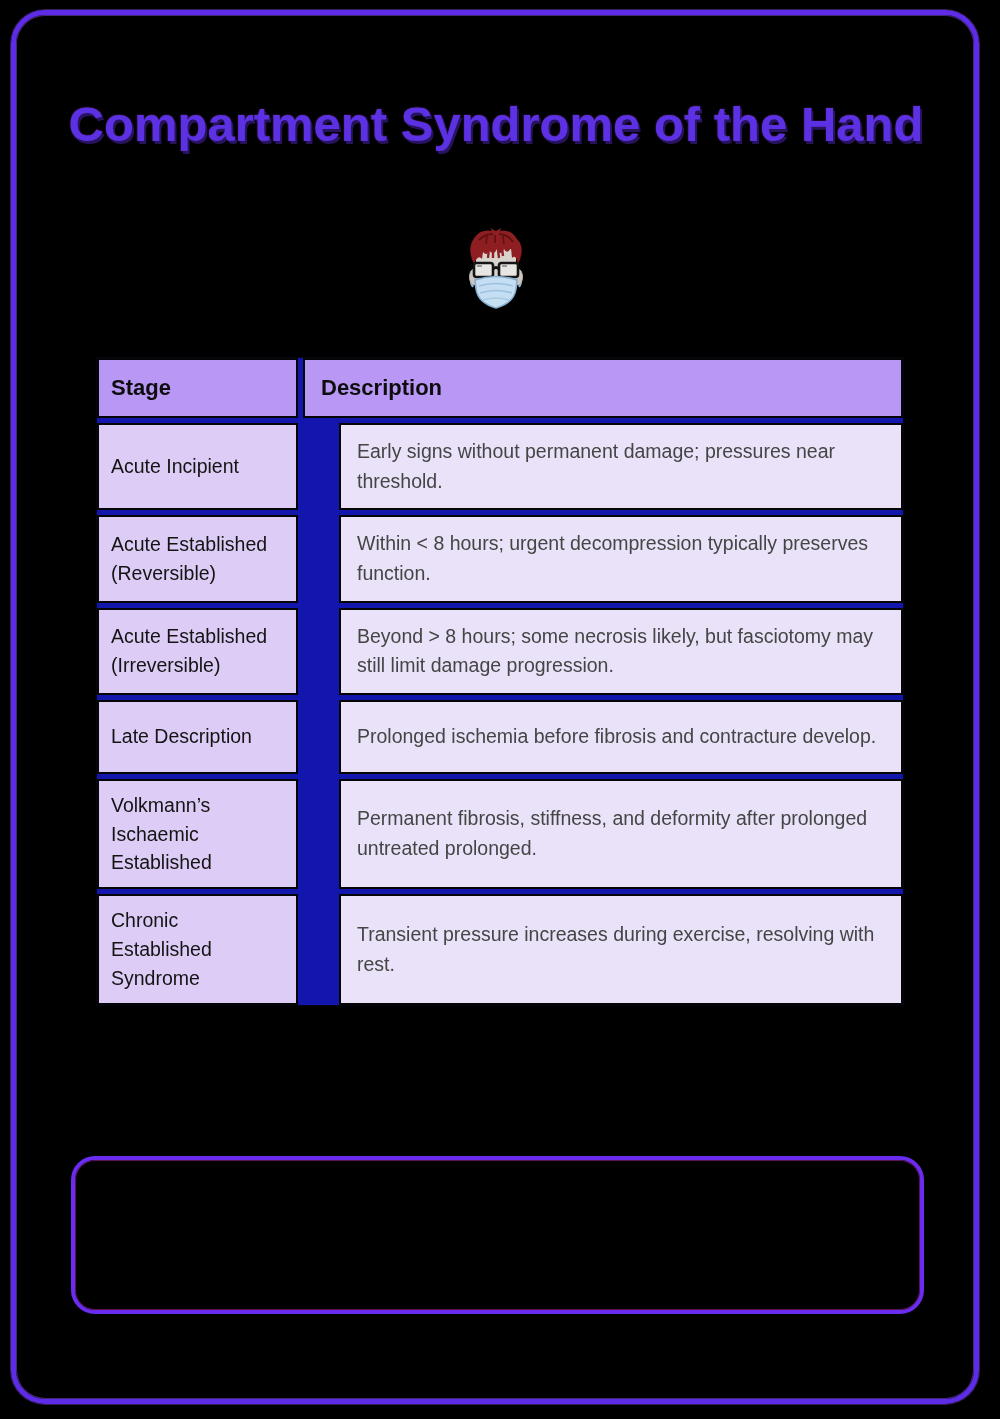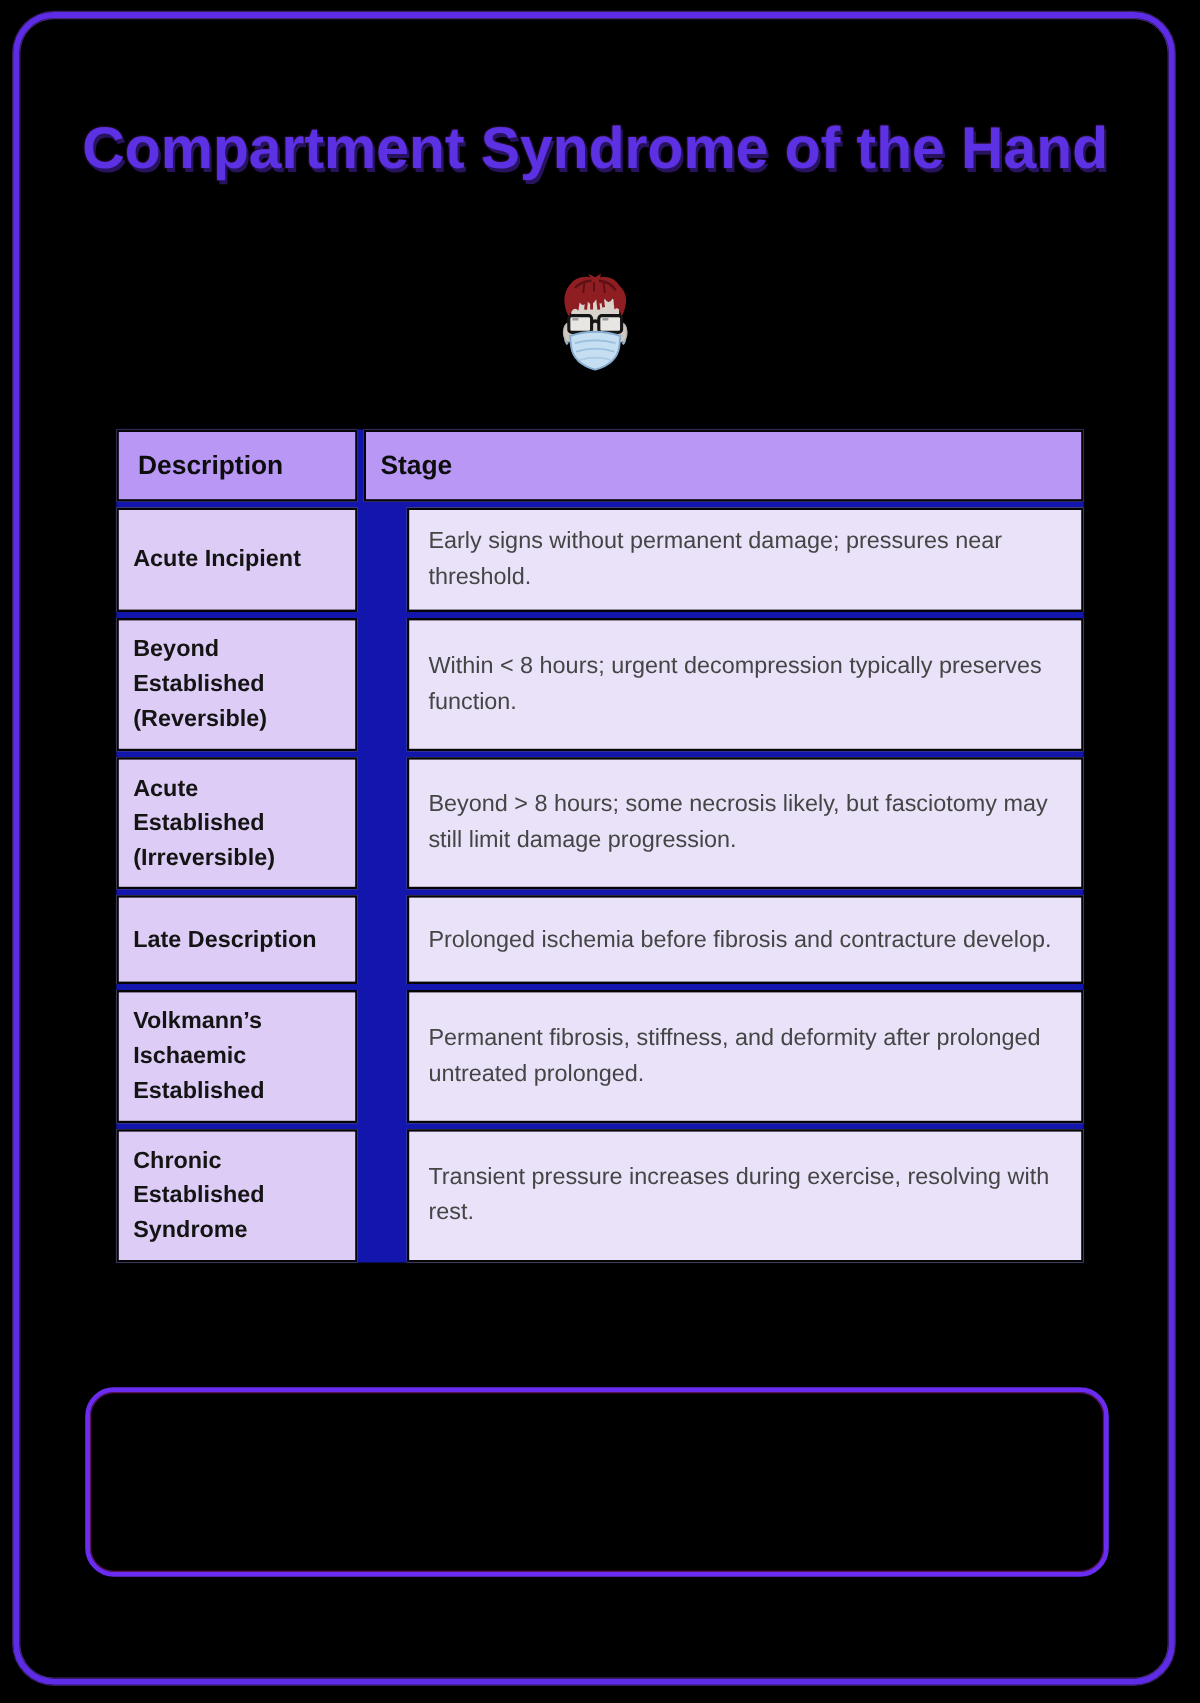--- a/index.html
+++ b/index.html
@@ -74,21 +74,21 @@
     color:#0d0d0d;
     font-weight:bold;
     font-size:22px;
     padding:12px 12px;
     min-height:60px;
   }
   .th.desc-h{ padding-left:16px; }
   .stage{
     background:var(--stage-bg);
     color:var(--stage-text);
-    font-weight:bold;
+    font-weight:normal;
     font-size:19.5px;
     line-height:1.48;
     padding:10px 24px 10px 12px;
     min-height:74px;
   }
   .desc{
     background:var(--desc-bg);
     color:var(--desc-text);
     font-size:19.5px;
     line-height:1.52;
@@ -141,30 +141,30 @@
 
         <path d="M10 52 Q31 45 52 52 L51 61 Q49 75 31 80 Q13 75 11 61 Z" fill="#c6def2" stroke="#86add0" stroke-width="1.6"></path>
         <path d="M14 58 Q31 53 48 58" stroke="#9cc0de" stroke-width="1.6" fill="none"></path>
         <path d="M15 65 Q31 60 47 65" stroke="#9cc0de" stroke-width="1.6" fill="none"></path>
         <path d="M18 72 Q31 68 44 72" stroke="#aacae4" stroke-width="1.4" fill="none"></path>
       </svg>
     </span>
   </div>
 
   <div class="stages-table">
+    <div class="cell th">Stage</div>
     <div class="cell th desc-h">Description</div>
-    <div class="cell th">Stage</div>
     <div style="display:contents">
     <div class="t-row">
       <div class="cell stage">Acute Incipient</div>
       <div class="cell desc">Early signs without permanent damage; pressures near threshold.</div>
     </div>
   
     <div class="t-row">
-      <div class="cell stage">Beyond Established (Reversible)</div>
+      <div class="cell stage">Acute Established (Reversible)</div>
       <div class="cell desc">Within &lt; 8 hours; urgent decompression typically preserves function.</div>
     </div>
   
     <div class="t-row">
       <div class="cell stage">Acute Established (Irreversible)</div>
       <div class="cell desc">Beyond &gt; 8 hours; some necrosis likely, but fasciotomy may still limit damage progression.</div>
     </div>
   
     <div class="t-row">
       <div class="cell stage">Late Description</div>

